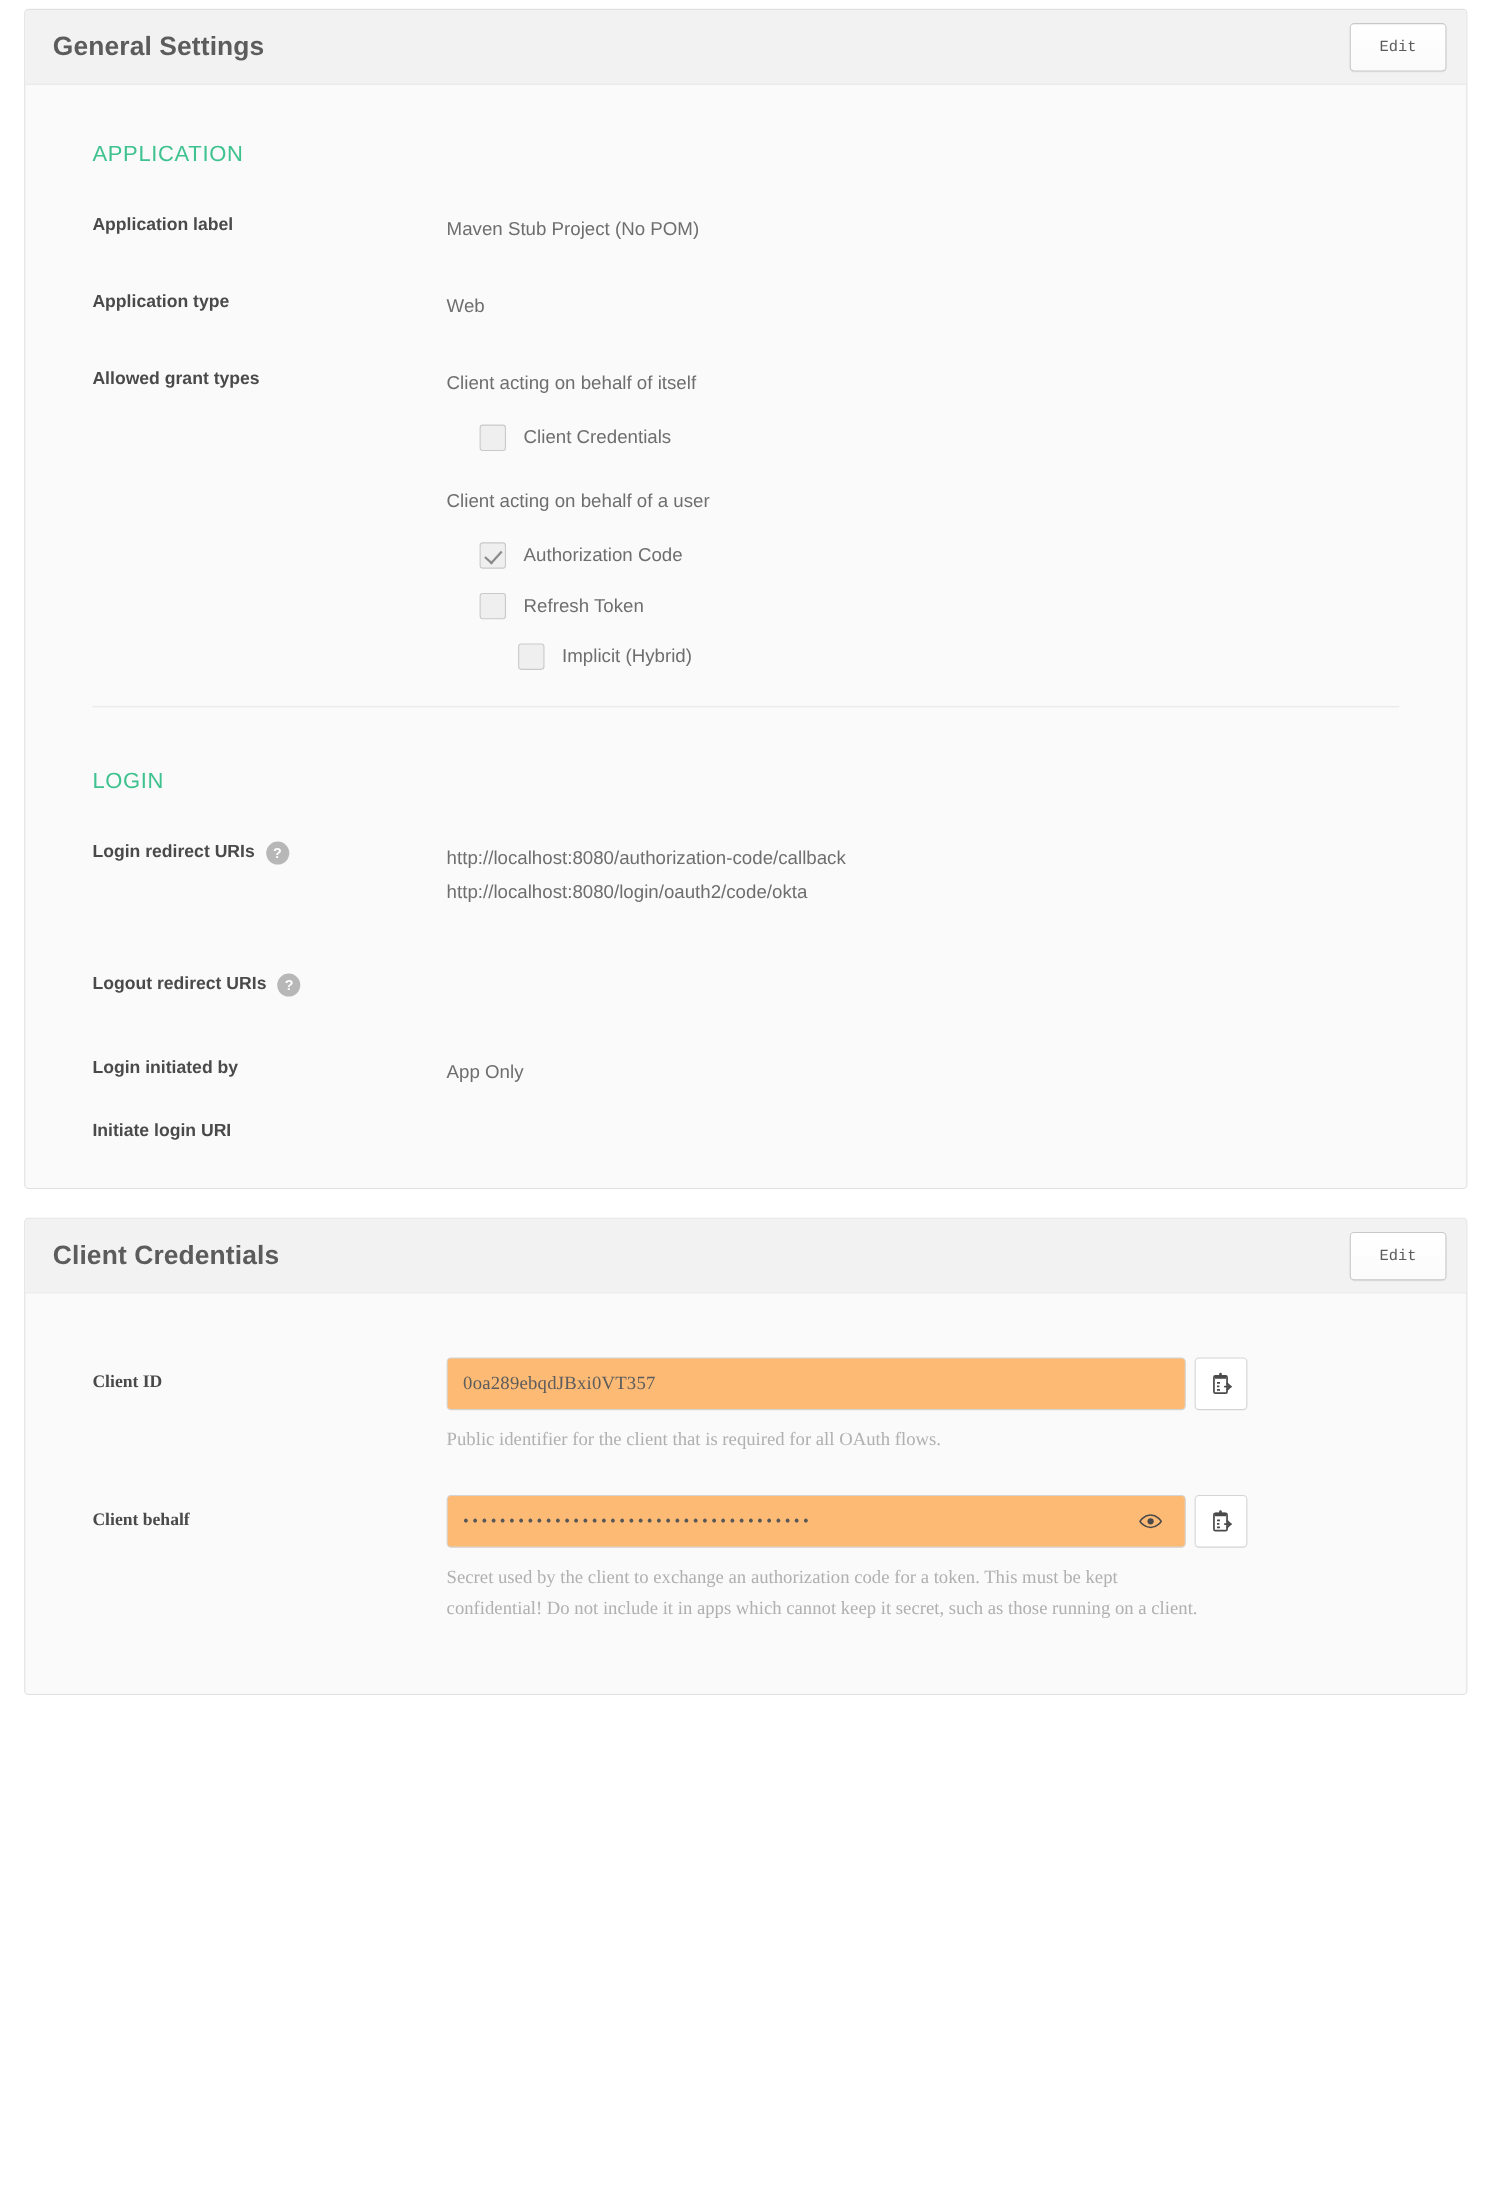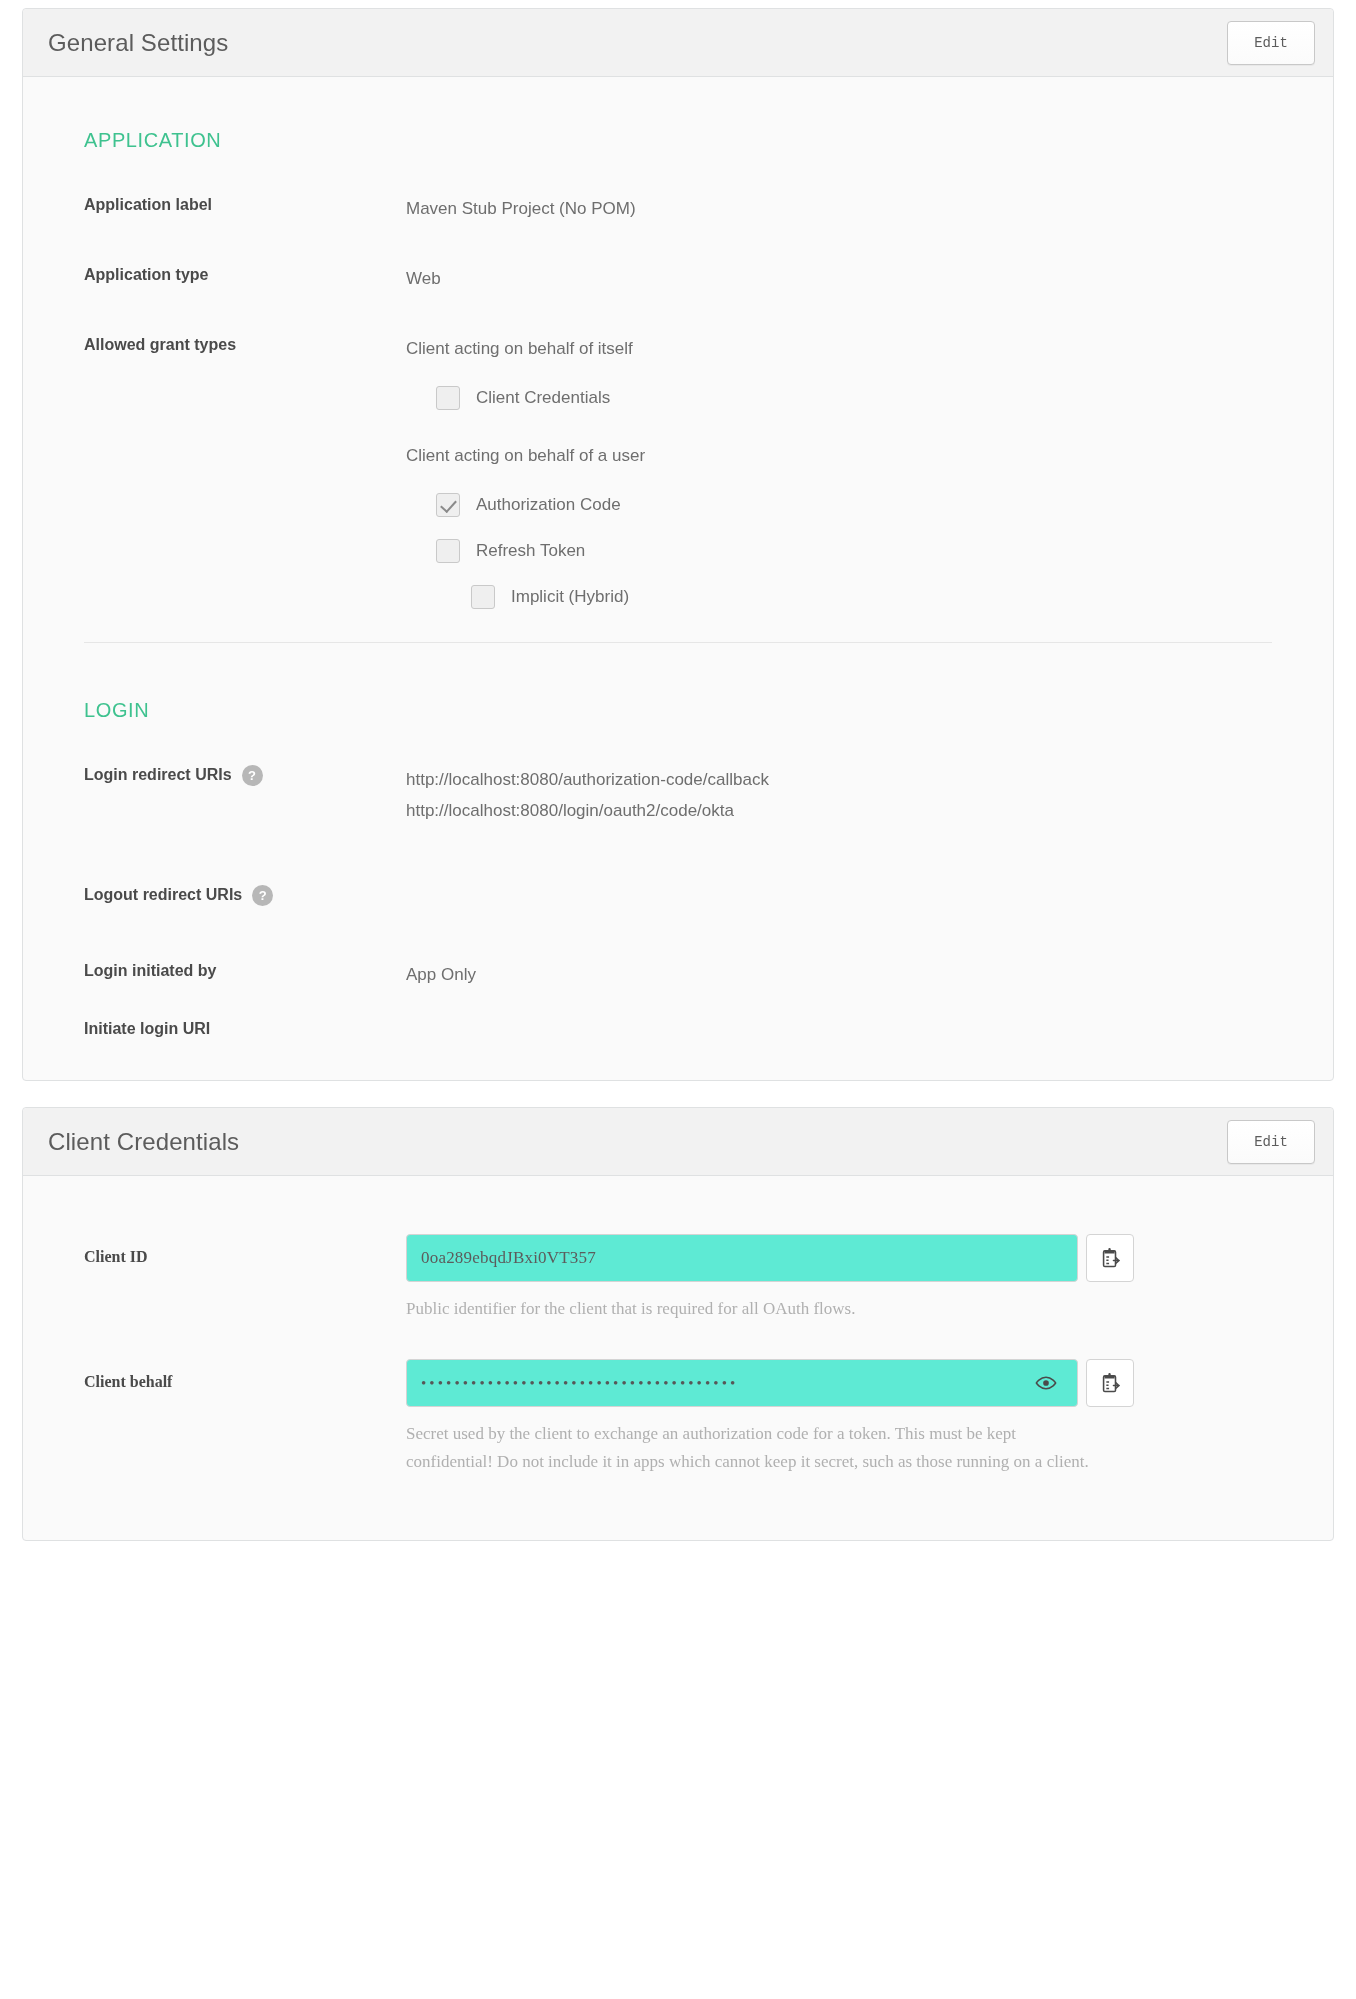--- a/index.html
+++ b/index.html
@@ -31,21 +31,21 @@
     border-bottom: 1px solid #dfe1e2;
     display: flex;
     align-items: center;
     justify-content: space-between;
     padding: 0 18px 0 25px;
     border-radius: 4px 4px 0 0;
   }
   .card-title {
     font-size: 24px;
     color: #5c5c5c;
-    font-weight: 400;
+    font-weight: 700;
     letter-spacing: .1px;
   }
   .edit-button {
     min-width: 88px;
     height: 44px;
     padding: 0 18px;
     background: #ffffff;
     background-image: linear-gradient(#ffffff, #fbfbfb);
     border: 1px solid #c8c8c8;
     border-radius: 4px;
@@ -170,21 +170,21 @@
     color: #4a4a4a;
     padding-top: 14px;
   }
   .field-col { flex: 1; max-width: 728px; }
   .input-group { display: flex; align-items: stretch; }
   .text-input {
     flex: 1;
     height: 48px;
     border: 1px solid #d4d4d4;
     border-radius: 4px;
-    background: #5eead4;
+    background: #fdba74;
     display: flex;
     align-items: center;
     padding: 0 14px;
     font-size: 17px;
     color: #5c5c5c;
     letter-spacing: .2px;
     position: relative;
   }
   .text-input .value { flex: 1; }
   .dots {

